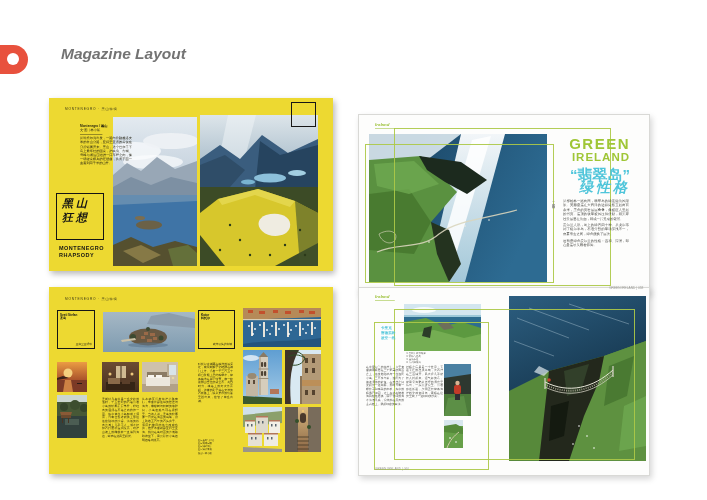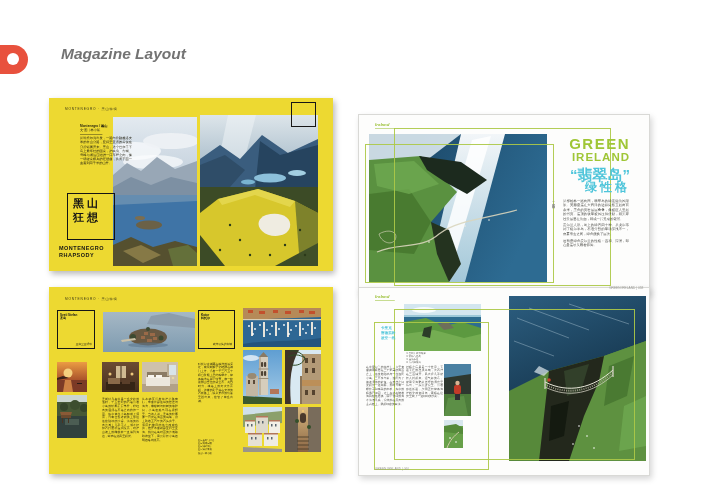--- a/index.html
+++ b/index.html
@@ -20,21 +20,21 @@
   .pagetitle{position:absolute;left:49px;top:44px;font-size:15.5px;line-height:19px;
              font-weight:700;font-style:italic;color:#737373;z-index:2;margin-left:12px;}
   .cnbox{position:absolute;border:1.6px solid #141414;z-index:6;}
   .cnbox .cn{position:absolute;left:5px;top:3px;font-weight:700;font-size:11px;line-height:13.5px;
              letter-spacing:3px;color:#141414;white-space:pre-line;}
   .greenhead{color:#9CC13A;font-style:italic;font-weight:700;}
   .grtitle{position:absolute;right:19px;top:22px;text-align:right;z-index:6;}
   .grtitle .l1{font-size:15px;font-weight:700;letter-spacing:1.5px;color:#9FC636;line-height:14px;}
   .grtitle .l2{font-size:11.5px;font-weight:700;letter-spacing:1px;color:#9FC636;line-height:12px;}
   .grtitle .s1{font-size:15px;font-weight:700;color:#4FC5DA;line-height:13px;margin-top:5px;}
-  .grtitle .s2{font-size:12px;font-weight:700;letter-spacing:3px;color:#4FC5DA;line-height:12px;}
+  .grtitle .s2{font-size:14px;font-weight:700;letter-spacing:3px;color:#4FC5DA;line-height:12px;font-style:italic;}
   p{margin:0 0 6px 0;}
 </style>
 </head>
 <body>
 
 <div class="canvas">
 
   <div class="logo">
     <span class="hole"></span>
   </div>
@@ -102,21 +102,21 @@
 
     <div class="micro jus" style="left:31px;top:26px;transform:scale(.4);width:130px;color:#201e10;">
       <div style="font-weight:700;">Montenegro / 黑山</div>
       <div>文·图｜林小航</div>
       <div style="width:56px;border-top:1.5px solid #141414;margin:4px 0 5px 0;"></div>
       <p>从科托尔湾出发，一路向北翻越洛夫岑的盘山公路，亚得里亚海的蓝便在身后铺展开来。黑山，这个巴尔干半岛上最年轻的国度，把峡湾、古城、雪峰与湖泊压缩进一日车程之内，像一场密度极高的狂想曲，从海平面一直奏到两千米的山脊。</p>
     </div>
 
     <div class="blackframe" style="left:242px;top:4px;width:23px;height:23px;"></div>
 
-    <div class="cnbox" style="left:18px;top:95px;width:46px;height:45px;">
+    <div class="cnbox" style="left:7px;top:95px;width:46px;height:45px;font-style:italic;">
       <div class="cn pre">黑山
 狂想</div>
     </div>
 
     <div class="micro pre" style="left:10px;top:146px;transform:scale(.5);width:150px;font-weight:700;letter-spacing:1px;color:#141414;font-size:11px;">MONTENEGRO
 RHAPSODY</div>
   </section>
 
   <section class="spread whitepg" style="left:358px;top:94px;width:290px;height:178px;margin-top:20px;">
     <div class="micro" style="left:16px;top:7px;transform:scale(.55);width:80px;">

